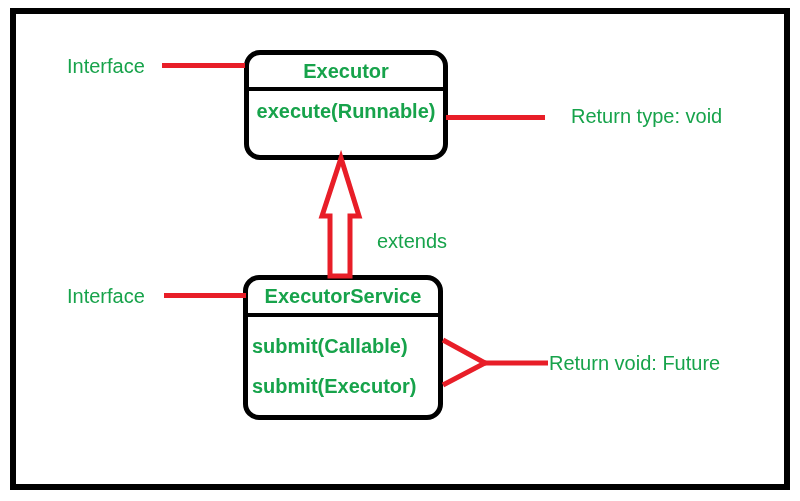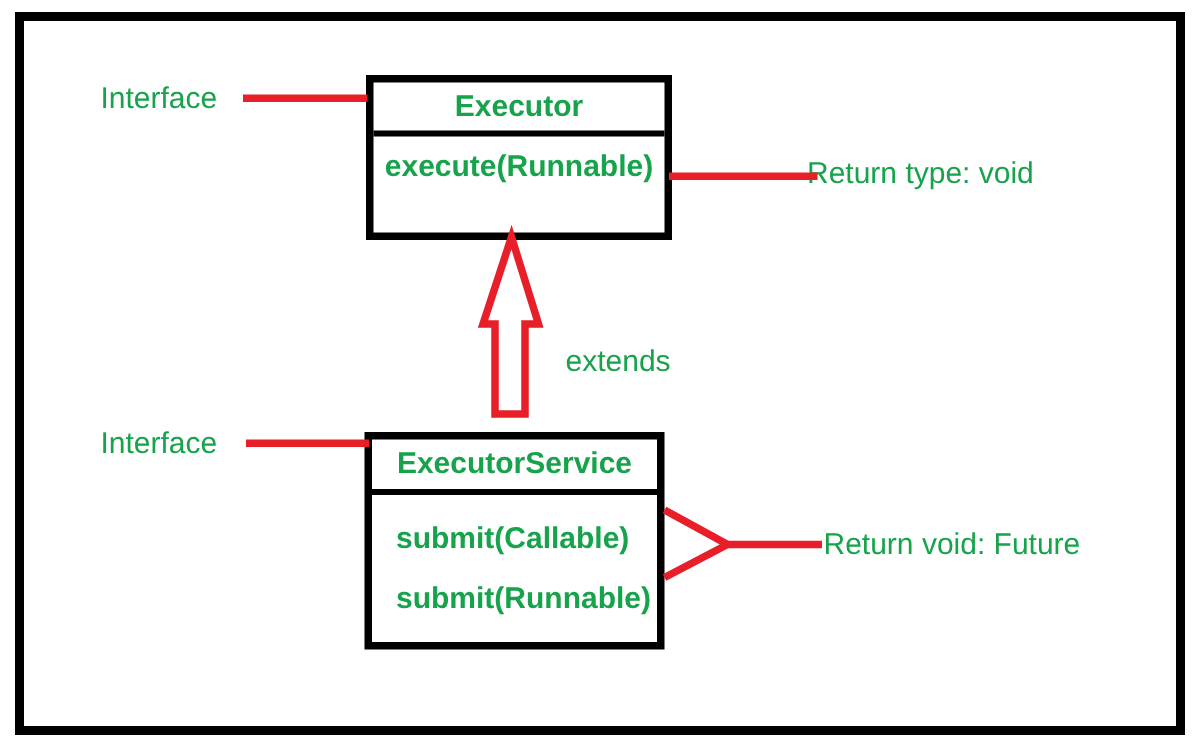--- a/index.html
+++ b/index.html
@@ -24,34 +24,34 @@
     width: 780px;
     height: 482px;
     border: 6px solid #000000;
     box-sizing: border-box;
     background: transparent;
   }
   .uml-box {
     position: absolute;
     box-sizing: border-box;
     border: 5px solid #000000;
-    border-radius: 0;
+    border-radius: 16px;
     background: #ffffff;
     display: flex;
     flex-direction: column;
   }
   .uml-box.executor {
     left: 244px;
     top: 50px;
     width: 204px;
     height: 110px;
   }
   .uml-box.executor-service {
     left: 243px;
-    top: 288px;
+    top: 275px;
     width: 200px;
     height: 145px;
   }
   .box-header {
     border-bottom: 4px solid #000000;
     display: flex;
     align-items: center;
     justify-content: center;
     font-weight: bold;
     font-size: 20px;
@@ -59,39 +59,39 @@
   }
   .executor .box-header { height: 32px; }
   .executor-service .box-header { height: 33px; }
   .box-body {
     flex: 1;
     display: flex;
     flex-direction: column;
     justify-content: flex-start;
   }
   .executor .box-body { padding-top: 0; align-items: center; }
-  .executor-service .box-body { padding-top: 9px; padding-left: 16px; align-items: flex-start; }
+  .executor-service .box-body { padding-top: 9px; padding-left: 4px; align-items: flex-start; }
   .method {
     font-weight: bold;
     font-size: 20px;
     color: #17a34b;
     line-height: 40px;
     white-space: nowrap;
   }
   .green-label {
     position: absolute;
     font-weight: normal;
     font-size: 20px;
     color: #17a34b;
     white-space: nowrap;
     line-height: 22px;
   }
   .label-interface-top    { left: 67px;  top: 55px;  }
   .label-interface-bottom { left: 67px;  top: 285px; }
-  .label-return-void      { left: 538px; top: 105px; }
+  .label-return-void      { left: 571px; top: 105px; }
   .label-extends          { left: 377px; top: 202px; margin-top: 28px; }
   .label-return-future    { left: 549px; top: 352px; }
   .red-line {
     position: absolute;
     height: 5px;
     background: #e81e28;
   }
   .line-interface-top  { left: 162px; top: 63px;  width: 83px; }
   .line-return-void    { left: 446px; top: 115px; width: 99px; }
   .line-interface-bottom { left: 164px; top: 293px; width: 82px; }
@@ -115,21 +115,21 @@
     <div class="box-header">Executor</div>
     <div class="box-body">
       <div class="method">execute(Runnable)</div>
     </div>
   </div>
 
   <div class="uml-box executor-service">
     <div class="box-header">ExecutorService</div>
     <div class="box-body">
       <div class="method">submit(Callable)</div>
-      <div class="method">submit(Runnable)</div>
+      <div class="method">submit(Executor)</div>
     </div>
   </div>
 
   <span class="green-label label-interface-top">Interface</span>
 
   <span class="green-label label-interface-bottom">Interface</span>
 
   <span class="green-label label-return-void">Return type: void</span>
 
   <span class="green-label label-extends">extends</span>

